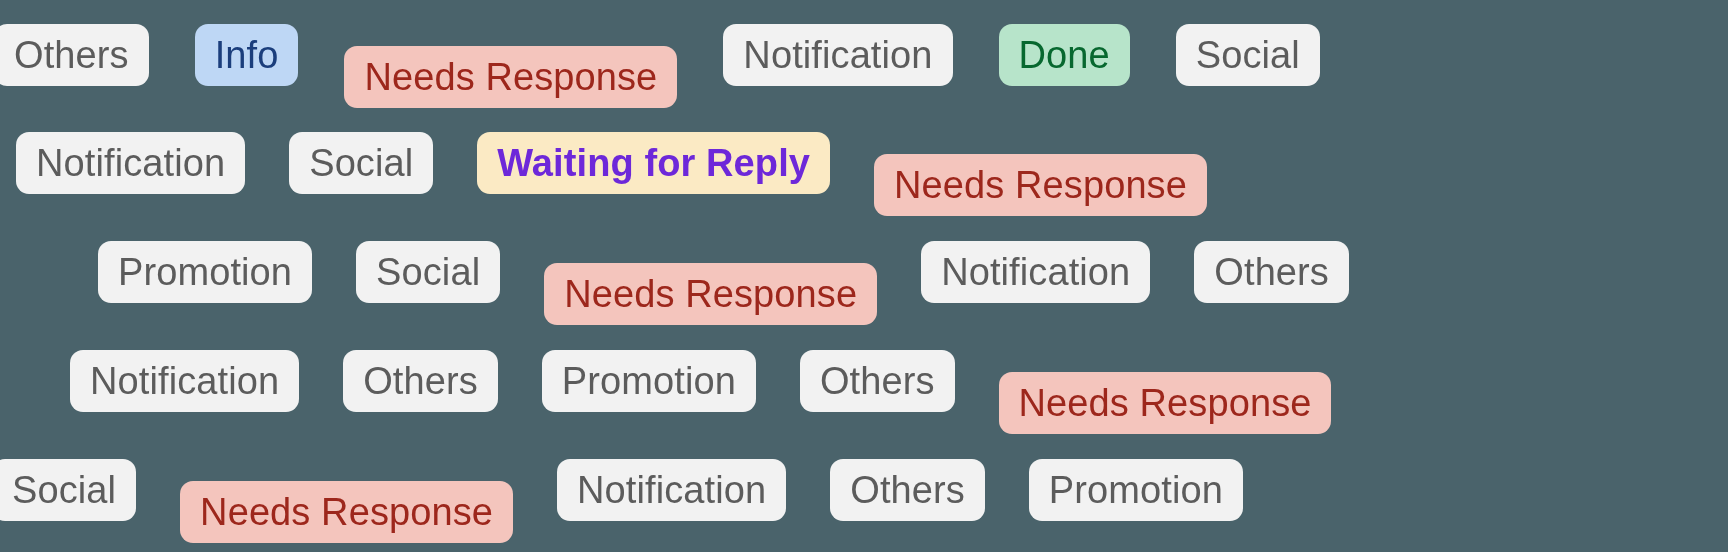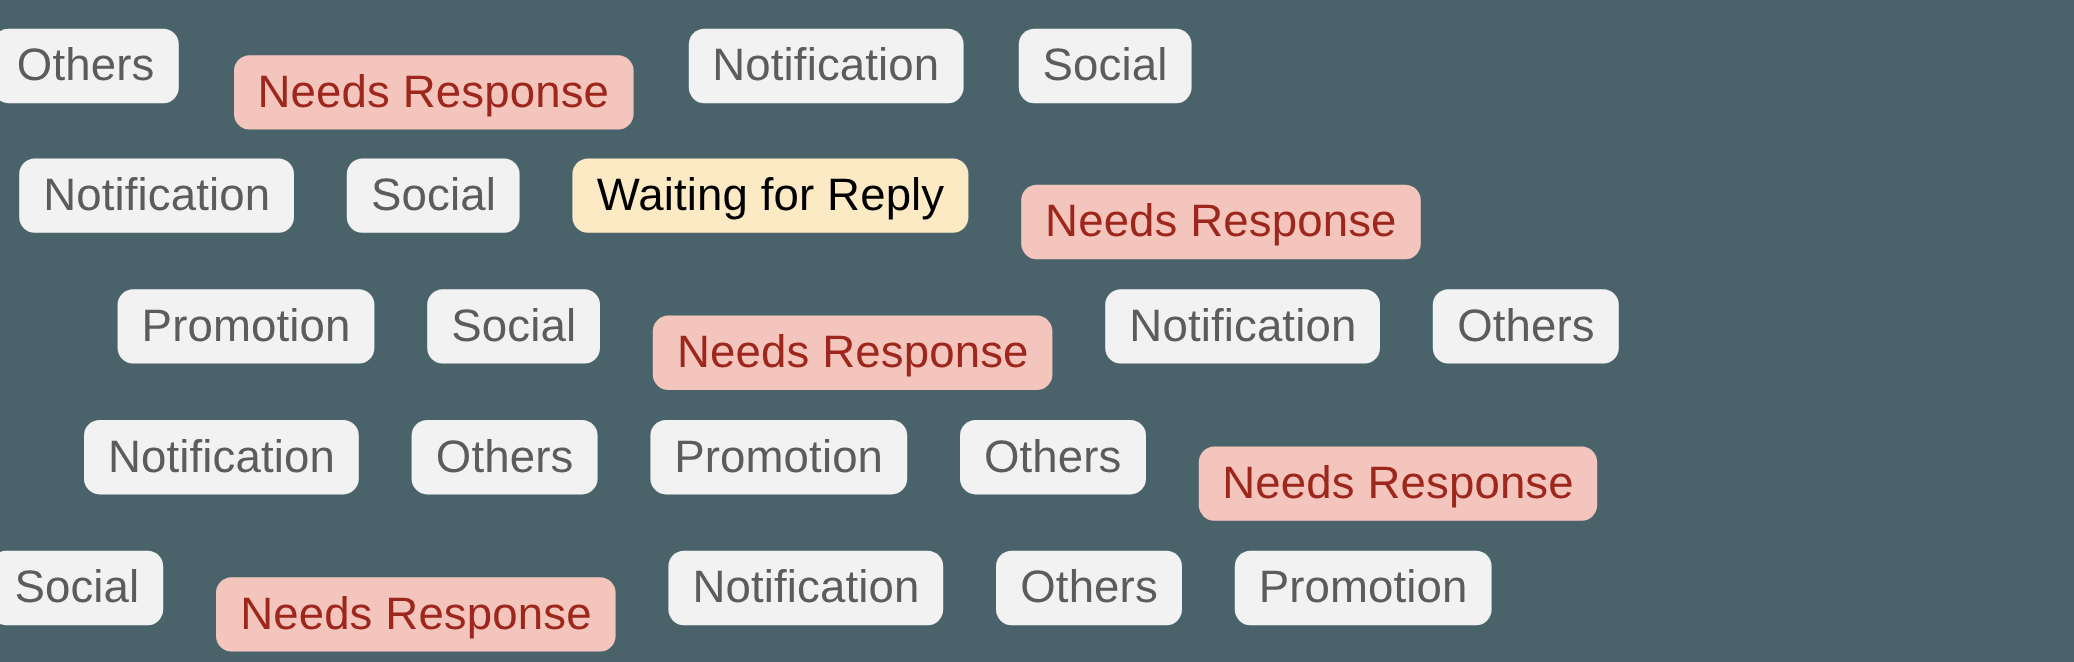--- a/index.html
+++ b/index.html
@@ -55,31 +55,34 @@
     background: #f4c5bd;
     color: #9d271c;
     margin-top: 44px;
   }
   .chip-done {
     background: #b7e4ca;
     color: #07682f;
   }
   .chip-waiting {
     background: #fbeac4;
-    color: #000000;
+    color: #6d28d9;
+    font-weight: bold;
   }
 </style>
 </head>
 <body style="background: rgb(74, 99, 107);">
 
 <div id="stage" style="width: 1456px; height: 552px; background: rgb(74, 99, 107);">
     <div class="chip-row" style="top: 2px; left: -6px; gap: 46px;">
       <div class="chip chip-neutral">Others</div>
+      <div class="chip chip-info">Info</div>
       <div class="chip chip-needs">Needs Response</div>
       <div class="chip chip-neutral">Notification</div>
+      <div class="chip chip-done">Done</div>
       <div class="chip chip-neutral">Social</div>
     </div>
     <div class="chip-row" style="top: 110px; left: 16px; gap: 44px;">
       <div class="chip chip-neutral">Notification</div>
       <div class="chip chip-neutral">Social</div>
       <div class="chip chip-waiting">Waiting for Reply</div>
       <div class="chip chip-needs">Needs Response</div>
     </div>
     <div class="chip-row" style="top: 219px; left: 98px; gap: 44px;">
       <div class="chip chip-neutral">Promotion</div>

